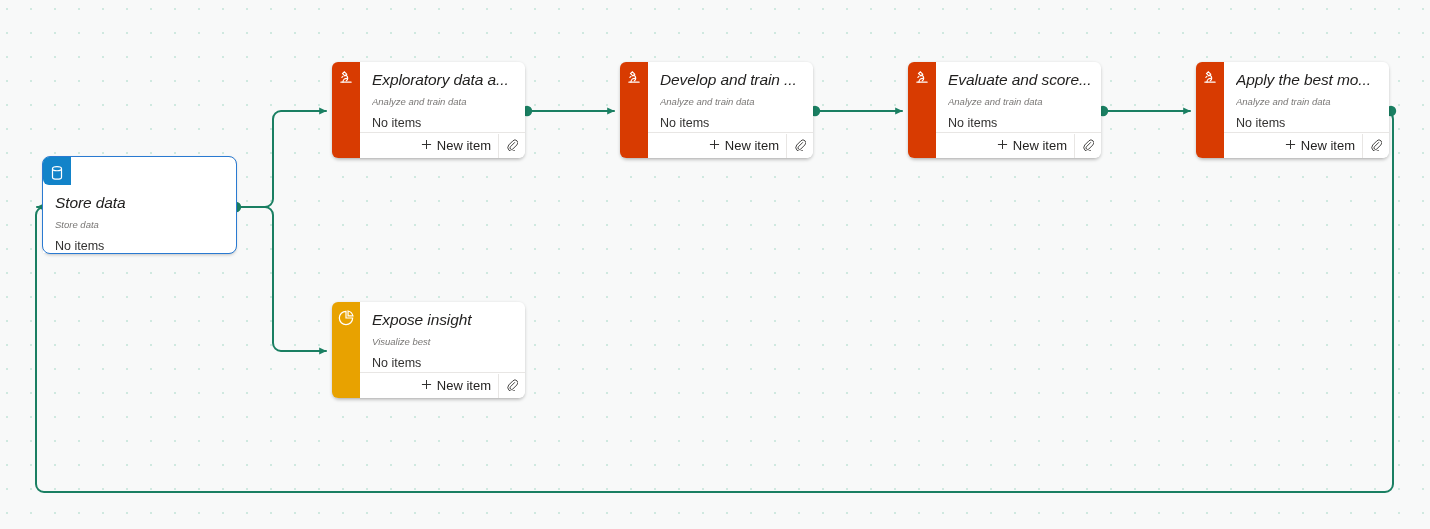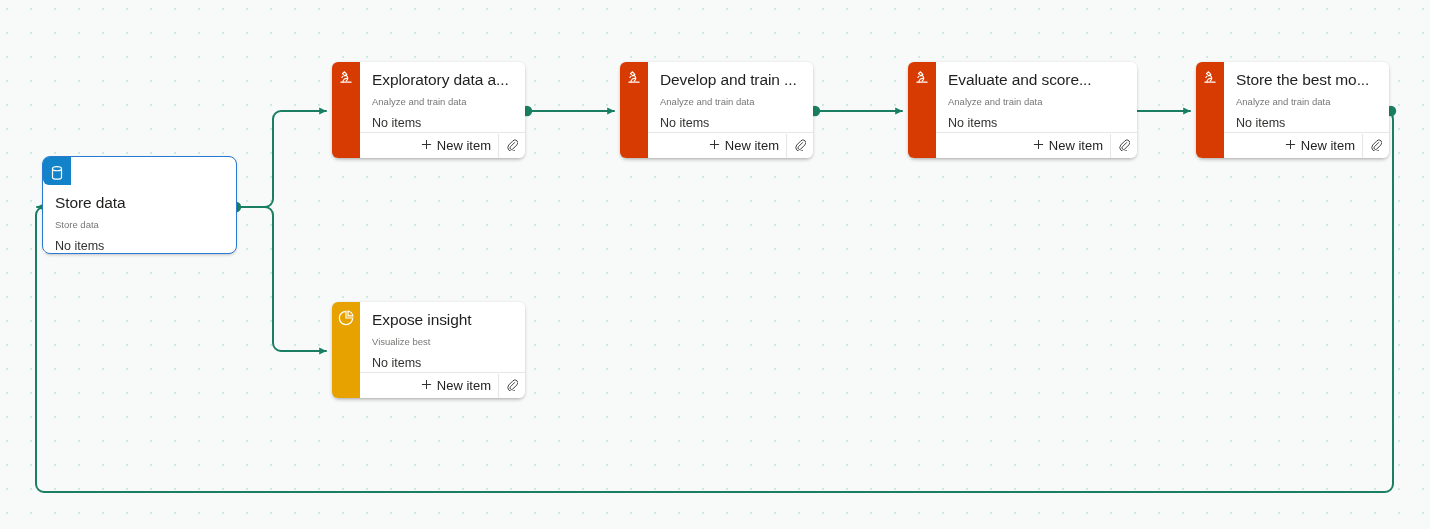--- a/index.html
+++ b/index.html
@@ -55,20 +55,21 @@
     flex: 1 1 auto;
     display: flex;
     flex-direction: column;
     background: #ffffff;
     border-radius: 0 6px 6px 0;
     overflow: hidden;
     min-width: 0;
   }
   .node-head {
     padding: 8px 10px 0 12px;
+    font-style: italic;
   }
   .node-title {
     font-size: 15.5px;
     color: #201f1e;
     line-height: 19px;
     white-space: nowrap;
     overflow: hidden;
     letter-spacing: -0.1px;
   }
   .node-sub {
@@ -263,21 +264,21 @@
           <span>
             <svg width="12" height="12" viewBox="0 0 14 14" fill="none" stroke="#323130" stroke-width="1.05" stroke-linecap="round">
               <path d="M10.1,4.1 L5.2,9.0 a1.9,1.9 0 0 0 2.7,2.7 l4.9,-4.9 a3.3,3.3 0 0 0 -4.7,-4.7 L3.2,7.0 a4.7,4.7 0 0 0 6.6,6.6"></path>
             </svg>
           </span>
         </div>
       </div>
     </div>
   </div>
 
-  <div class="node" style="left:908px; top:62px; width:229px; height:96px;">
+  <div class="node" style="left:908px; top:62px; width:193px; height:96px;">
     <div class="node-strip" style="background:#d83b01;">
       <span>
         <svg width="18" height="18" viewBox="0 0 20 20" fill="none" stroke="#ffffff" stroke-width="1.3" stroke-linecap="round">
           <path d="M8.2,3.1 l2.6,2.6 -2.0,2.0 -2.6,-2.6 z"></path>
           <path d="M10.0,7.0 c2.4,1.4 2.6,4.6 0.3,6.2"></path>
           <path d="M6.6,8.1 l-1.2,1.2"></path>
           <path d="M4.3,14.6 h11.4"></path>
           <path d="M6.6,14.6 c0,-2.4 1.9,-4.2 4.2,-4.2"></path>
         </svg>
       </span>
@@ -315,21 +316,21 @@
           <path d="M8.2,3.1 l2.6,2.6 -2.0,2.0 -2.6,-2.6 z"></path>
           <path d="M10.0,7.0 c2.4,1.4 2.6,4.6 0.3,6.2"></path>
           <path d="M6.6,8.1 l-1.2,1.2"></path>
           <path d="M4.3,14.6 h11.4"></path>
           <path d="M6.6,14.6 c0,-2.4 1.9,-4.2 4.2,-4.2"></path>
         </svg>
       </span>
     </div>
     <div class="node-body">
       <div class="node-head">
-        <div class="node-title">Store the best mo...</div>
+        <div class="node-title">Apply the best mo...</div>
         <div class="node-sub">Analyze and train data</div>
       </div>
       <div class="node-status">No items</div>
       <div class="node-footer">
         <div class="newitem">
           <span>
             <svg width="11" height="11" viewBox="0 0 12 12" stroke="#323130" stroke-width="1.1">
               <path d="M6,1 V11 M1,6 H11"></path>
             </svg>
           </span>

